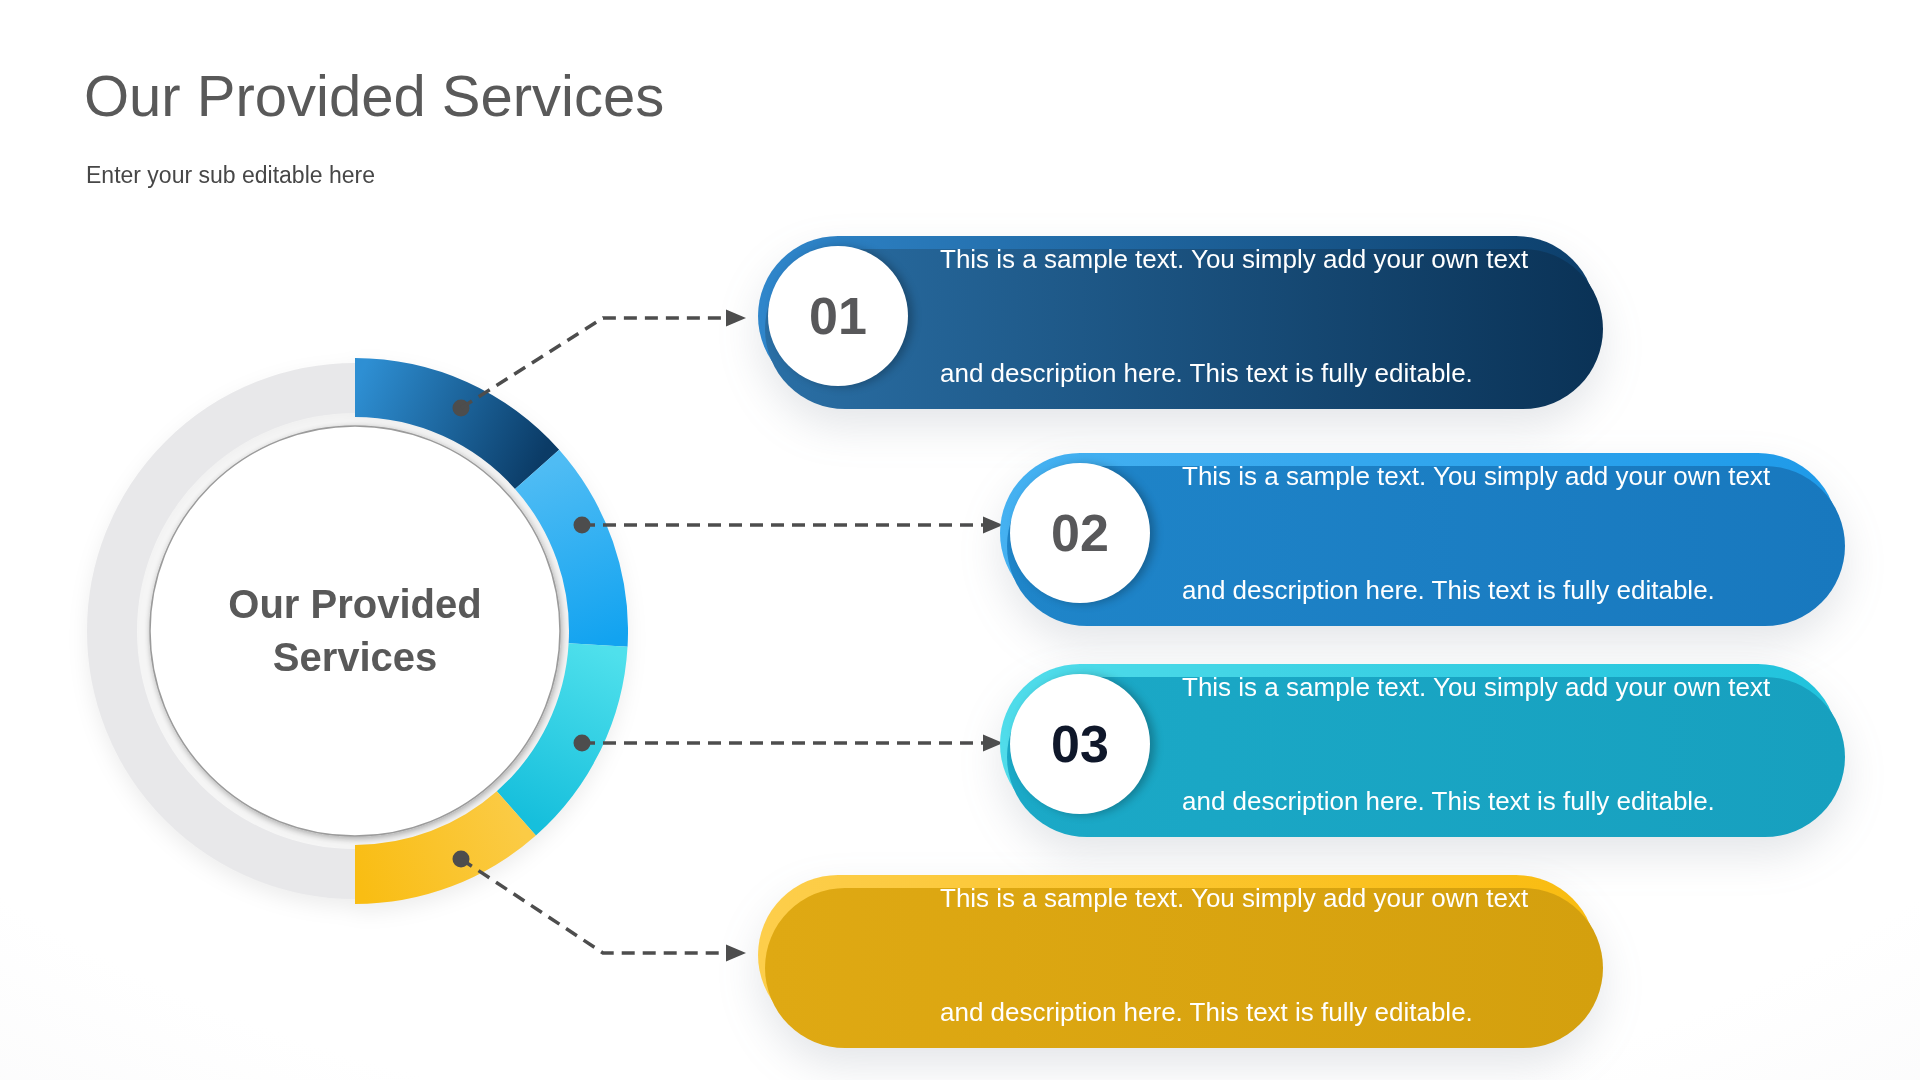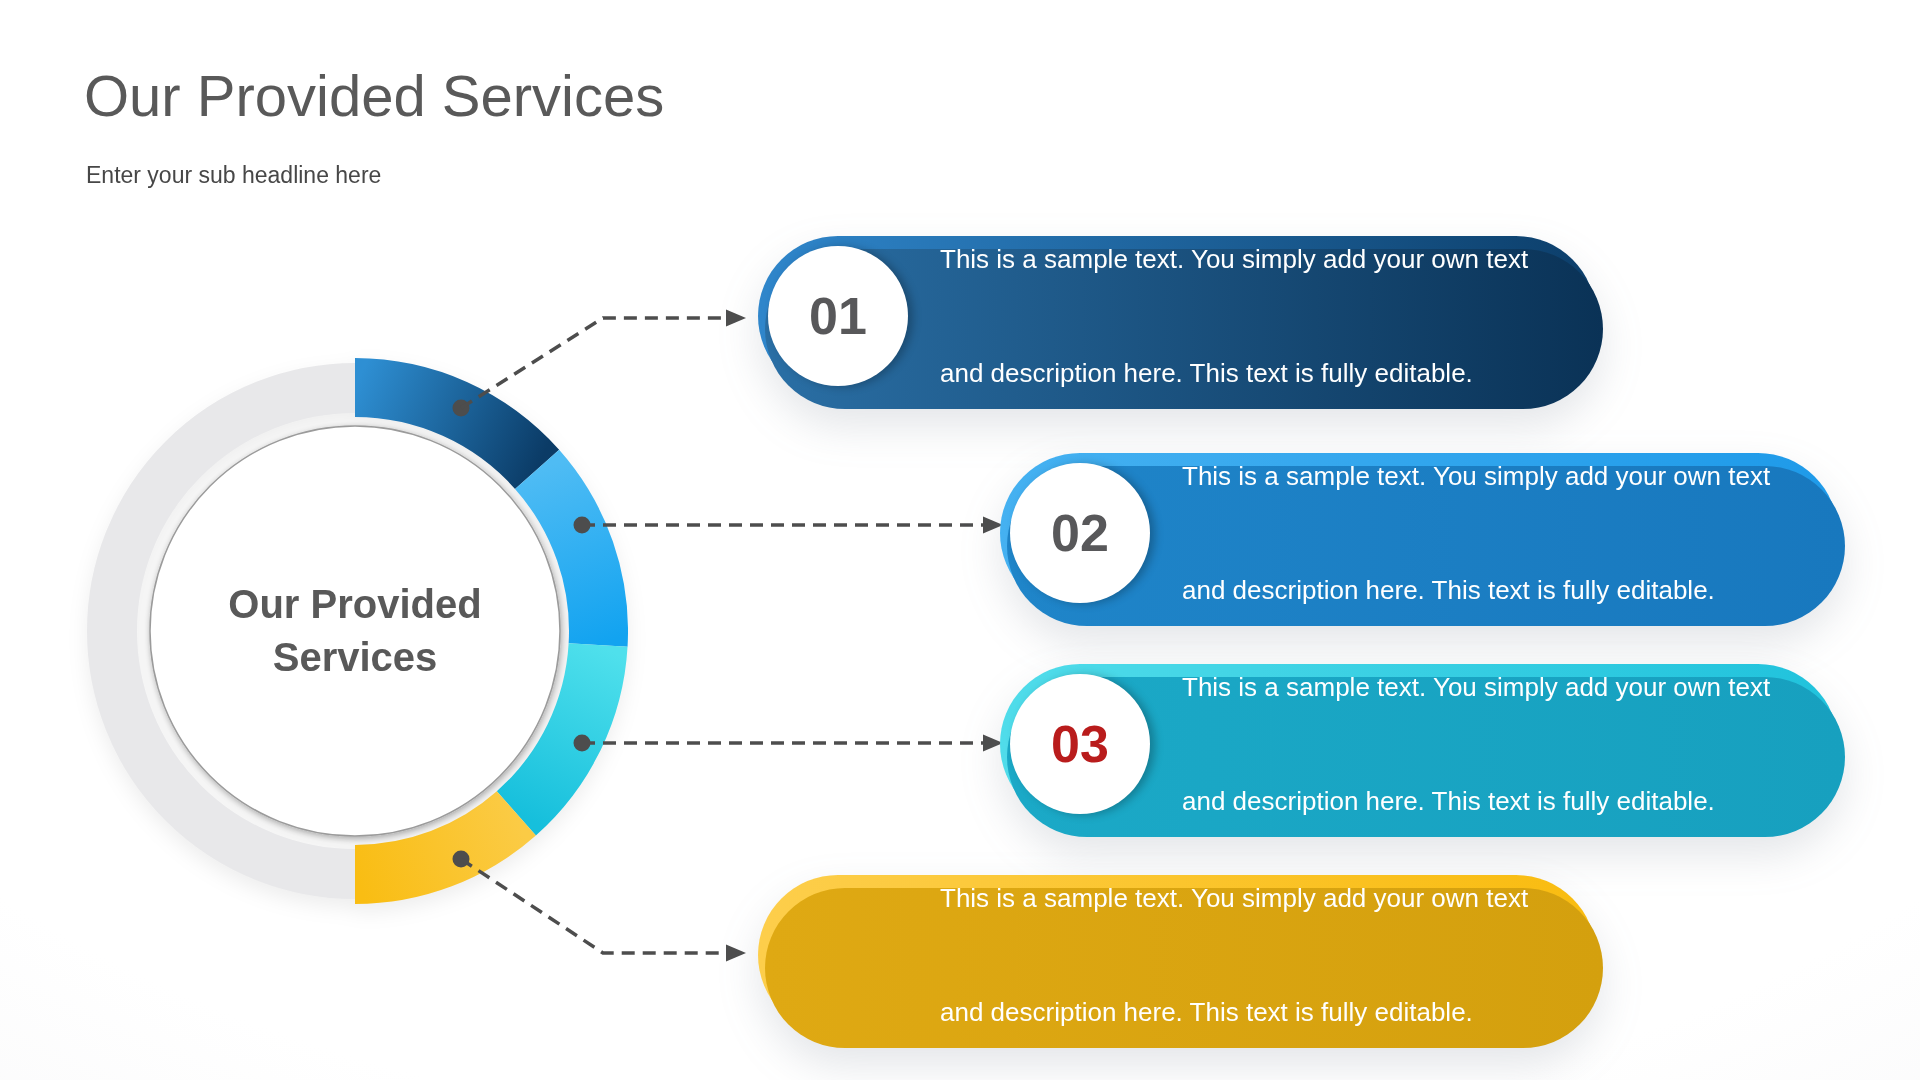--- a/index.html
+++ b/index.html
@@ -53,21 +53,21 @@
   .card-pos-2{left:1000px;top:433px;}
   .card-pos-3{left:1000px;top:644px;}
   .card-pos-4{left:758px;top:855px;}
 </style>
 </head>
 <body>
 
 <div class="stage">
 
   <div class="page-title">Our Provided Services</div>
-  <div class="page-subtitle">Enter your sub headline here</div>
+  <div class="page-subtitle">Enter your sub editable here</div>
 
   <svg id="donut" viewBox="0 0 600 600">
       <defs>
         <linearGradient id="segGrad0" gradientUnits="userSpaceOnUse" x1="300" y1="56.5" x2="482.08883503639254" y2="138.33396721917916">
           <stop offset="0%" stop-color="#2E8FD3"></stop>
           <stop offset="100%" stop-color="#0B3B66"></stop>
         </linearGradient>
         <linearGradient id="segGrad1" gradientUnits="userSpaceOnUse" x1="482.08883503639254" y1="138.33396721917916" x2="543.0962323455159" y2="314.0168405646546">
           <stop offset="0%" stop-color="#4FBCF4"></stop>
           <stop offset="100%" stop-color="#12A3F0"></stop>
@@ -127,21 +127,21 @@
 
   <div class="card card-pos-2" style="--g1: #45B1F1; --g2: #1E9AE9; --s1: #1F85C9; --s2: #1878BE;">
     <div class="card-badge" style="color: rgb(88, 88, 90);">02</div>
     <div class="card-text" style="color: rgb(255, 255, 255);">
       <span>This is a sample text. You simply add your own text</span>
       <span>and description here. This text is fully editable.</span>
     </div>
   </div>
 
   <div class="card card-pos-3" style="--g1: #50DCEA; --g2: #20C2DC; --s1: #1BA9C7; --s2: #17A0BF;">
-    <div class="card-badge" style="color: #b91c1c;">03</div>
+    <div class="card-badge" style="color: #0f172a;">03</div>
     <div class="card-text" style="color: rgb(255, 255, 255);">
       <span>This is a sample text. You simply add your own text</span>
       <span>and description here. This text is fully editable.</span>
     </div>
   </div>
 
   <div class="card card-pos-4" style="--g1: #FDCE4B; --g2: #F9BC10; --s1: #DFA913; --s2: #D4A00E;">
     <div class="card-text" style="color: rgb(255, 255, 255);">
       <span>This is a sample text. You simply add your own text</span>
       <span>and description here. This text is fully editable.</span>

